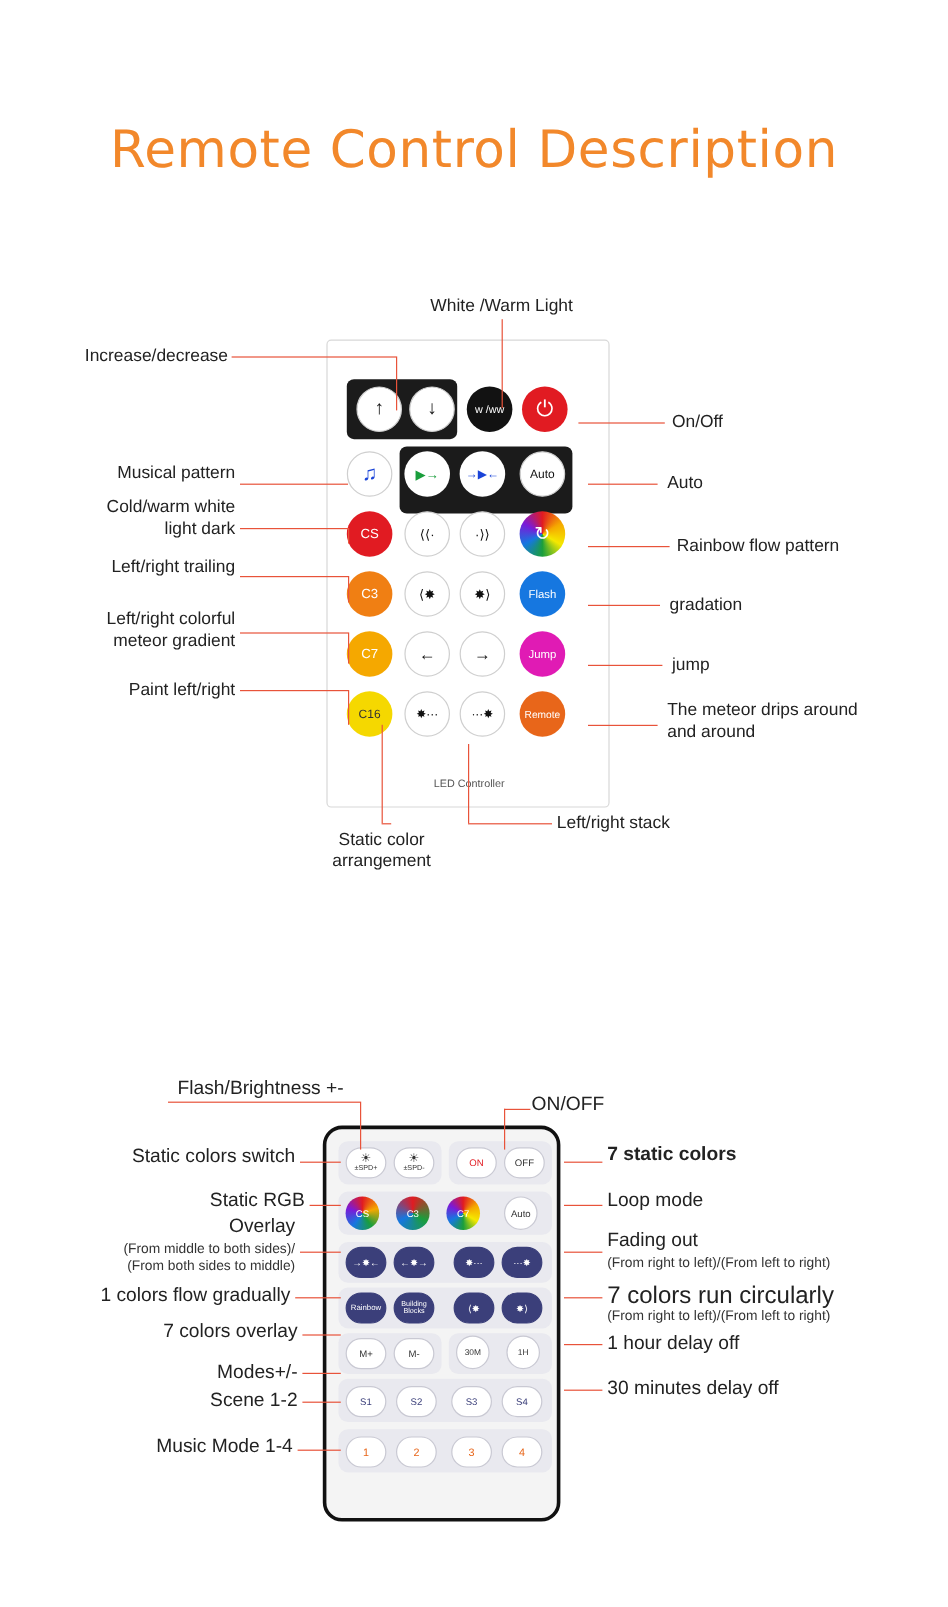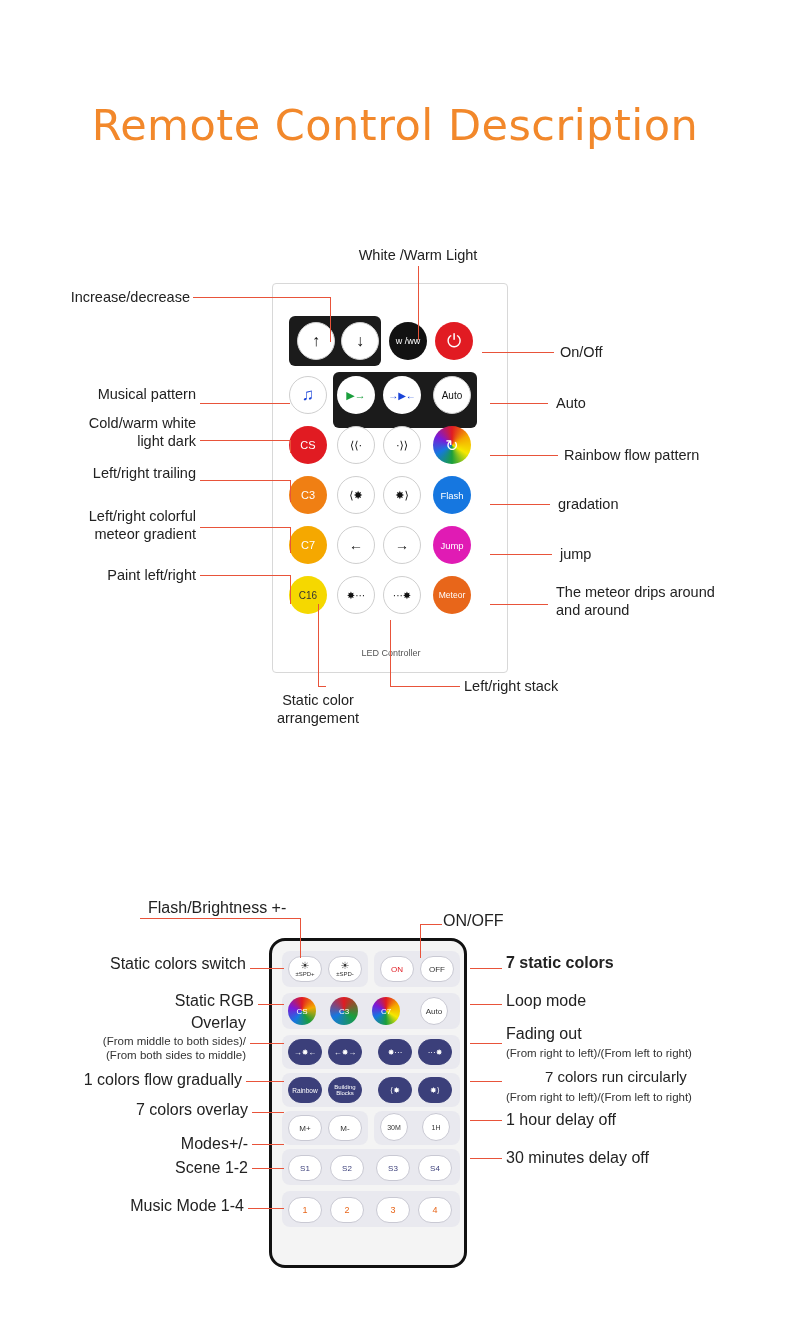--- a/index.html
+++ b/index.html
@@ -137,21 +137,21 @@
     <div class="btn" style="left:148px; top:160px; width:38px; height:38px; background:#1677e0; font-size:9.5px;">Flash</div>
 
     <div class="btn" style="left:4px; top:210px; width:38px; height:38px; background:#f5a800; font-size:11px;">C7</div>
     <div class="btn white" style="left:52px; top:210px; width:38px; height:38px; font-size:14px;">←</div>
     <div class="btn white" style="left:98px; top:210px; width:38px; height:38px; font-size:14px;">→</div>
     <div class="btn" style="left:148px; top:210px; width:38px; height:38px; background:#e01bb4; font-size:9.5px;">Jump</div>
 
     <div class="btn" style="left:4px; top:260px; width:38px; height:38px; background:#f5d800; color:#333; font-size:10px;">C16</div>
     <div class="btn white" style="left:52px; top:260px; width:38px; height:38px; font-size:10px;">✸···</div>
     <div class="btn white" style="left:98px; top:260px; width:38px; height:38px; font-size:10px;">···✸</div>
-    <div class="btn" style="left:148px; top:260px; width:38px; height:38px; background:#e8661a; font-size:8.5px;">Meteor</div>
+    <div class="btn" style="left:148px; top:260px; width:38px; height:38px; background:#e8661a; font-size:8.5px;">Remote</div>
   </div>
   <div class="r1-label">LED Controller</div>
 </div>
 
 <div class="ln v" style="left:418px; top:266px; height:74px;"></div>
 
 <div class="ln h" style="left:193px; top:297px; width:137px;"></div>
 <div class="ln v" style="left:330px; top:297px; height:45px;"></div>
 
 <div class="ln h" style="left:482px; top:352px; width:72px;"></div>
@@ -294,21 +294,21 @@
 <div class="lbl" style="left:506px; top:991px; font-size:16px;">Loop mode</div>
 
 <div class="lbl r" style="left:60px; top:1013px; width:186px; font-size:16px;">Overlay</div>
 <div class="lbl r sub" style="left:40px; top:1034px; width:206px;">(From middle to both sides)/
 (From both sides to middle)</div>
 
 <div class="lbl" style="left:506px; top:1024px; font-size:16px;">Fading out</div>
 <div class="lbl sub" style="left:506px; top:1046px;">(From right to left)/(From left to right)</div>
 
 <div class="lbl r" style="left:14px; top:1070px; width:228px; font-size:16px;">1 colors flow gradually</div>
-<div class="lbl" style="left:506px; top:1068px; font-size:15px;margin-left:39px;">7 colors run circularly</div>
+<div class="lbl" style="left:506px; top:1068px; font-size:20px;">7 colors run circularly</div>
 <div class="lbl sub" style="left:506px; top:1090px;">(From right to left)/(From left to right)</div>
 
 <div class="lbl r" style="left:30px; top:1100px; width:218px; font-size:16px;">7 colors overlay</div>
 <div class="lbl" style="left:506px; top:1110px; font-size:16px;">1 hour delay off</div>
 
 <div class="lbl r" style="left:60px; top:1134px; width:188px; font-size:16px;">Modes+/-</div>
 <div class="lbl" style="left:506px; top:1148px; font-size:16px;">30 minutes delay off</div>
 
 <div class="lbl r" style="left:60px; top:1158px; width:188px; font-size:16px;">Scene 1-2</div>
 <div class="lbl r" style="left:30px; top:1196px; width:214px; font-size:16px;">Music Mode 1-4</div>

